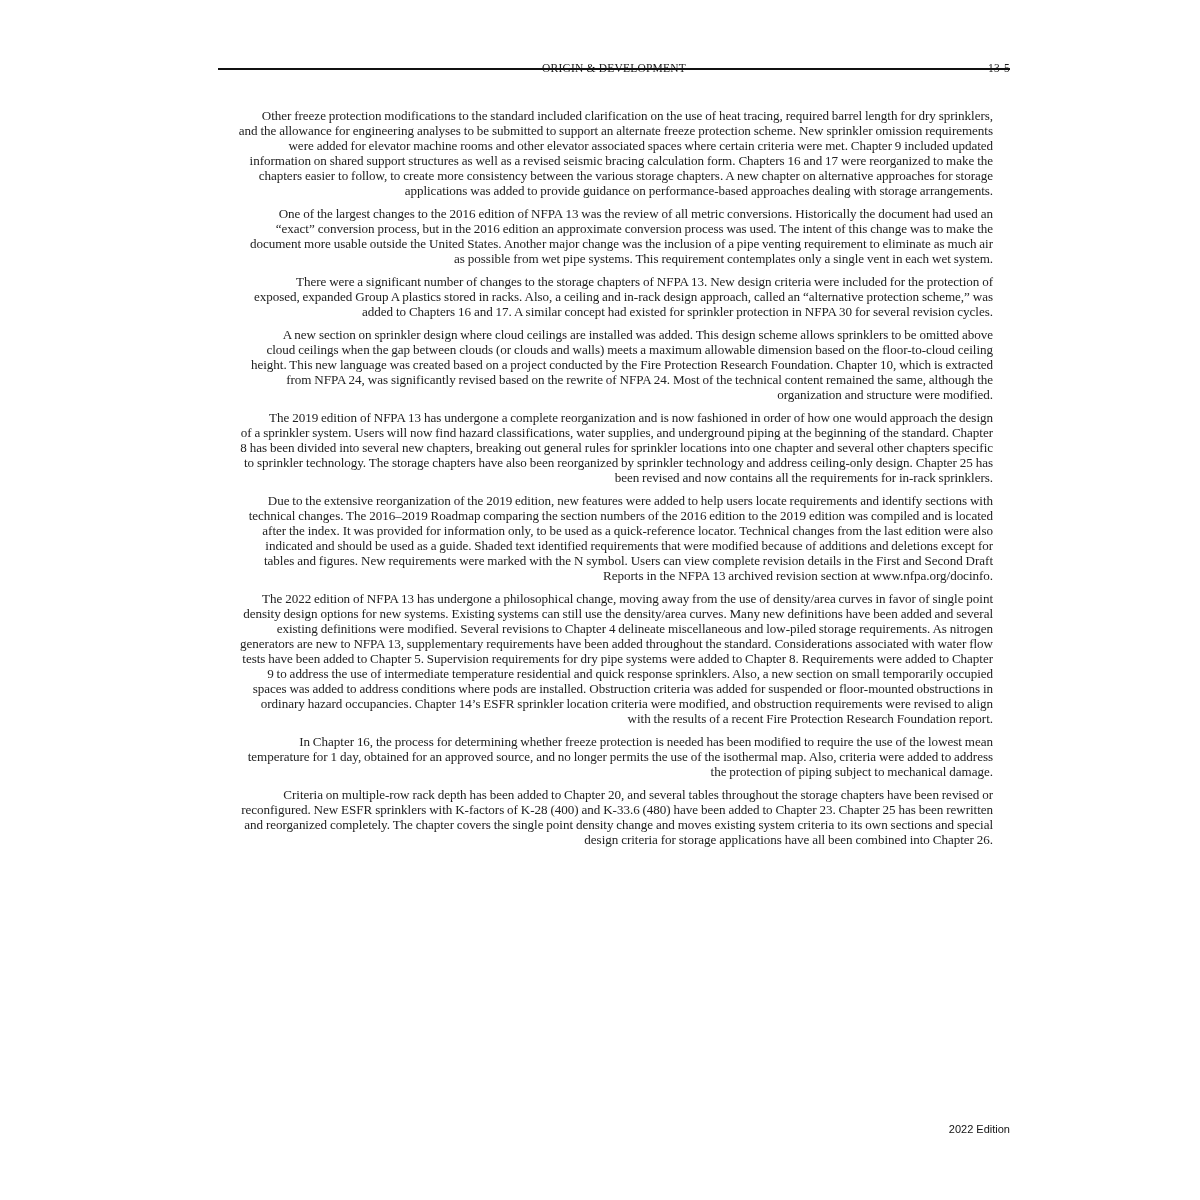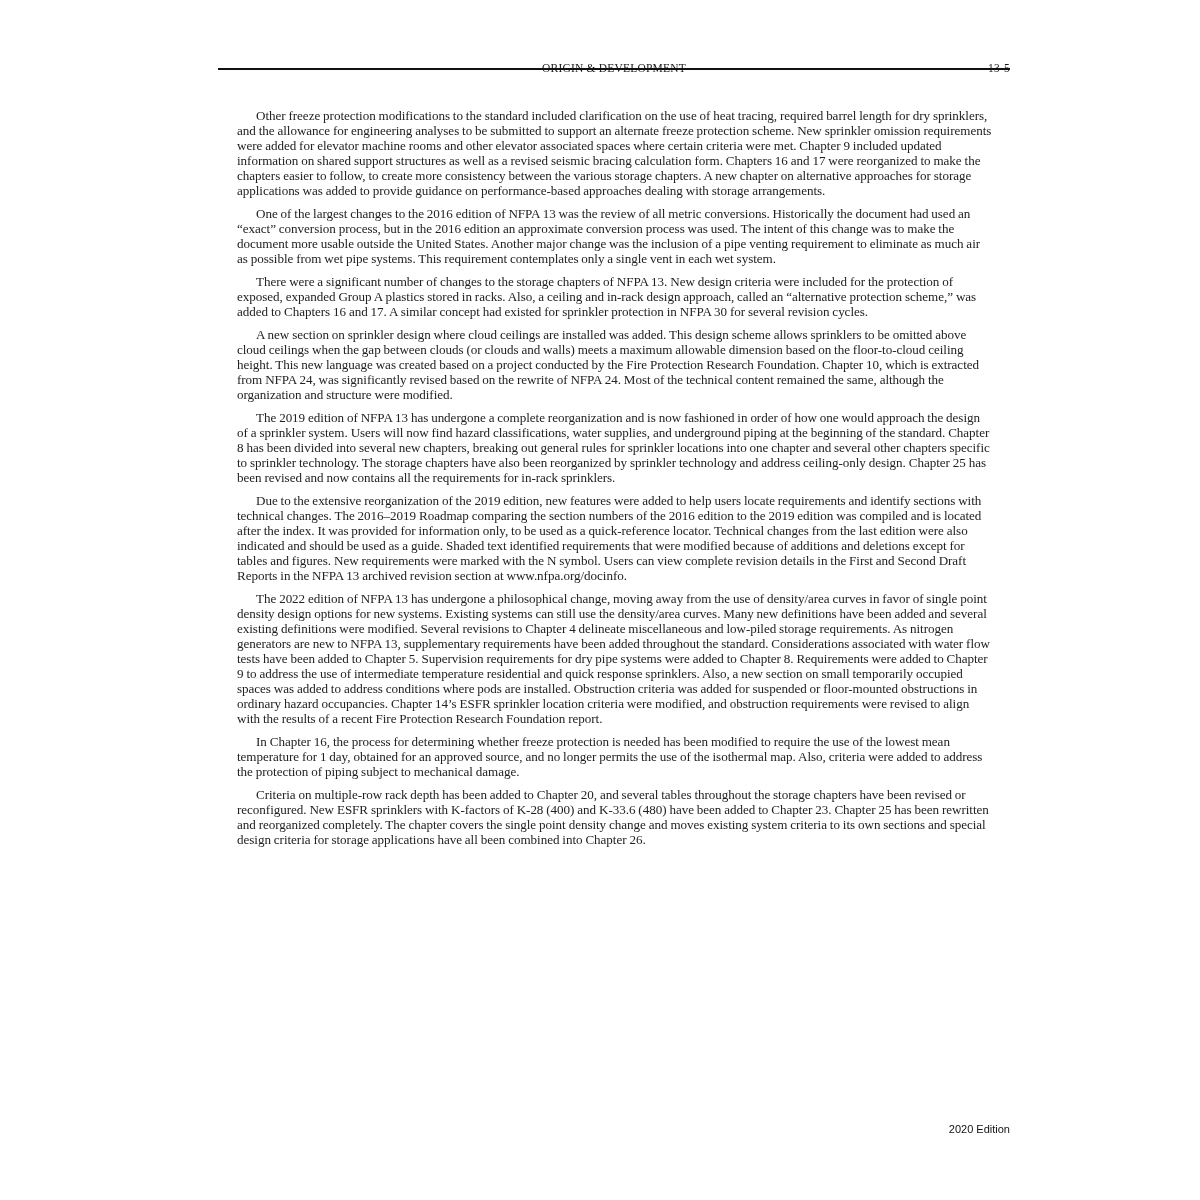--- a/index.html
+++ b/index.html
@@ -59,21 +59,21 @@
       top: 108px;
       width: 756px;
       font-family: "Liberation Serif", "DejaVu Serif", serif;
       font-size: 13.1px;
       line-height: 15px;
       color: #222222;
     }
     .body-text p {
       margin: 0 0 8px 0;
       text-indent: 19px;
-      text-align: left;
+      text-align: right;
       letter-spacing: -0.05px;
       word-spacing: -0.3px;
     }
     .footer-edition {
       position: absolute;
       right: 190px;
       top: 1123px;
       font-family: "Liberation Sans", "DejaVu Sans", sans-serif;
       font-size: 11px;
       color: #111111;
@@ -95,14 +95,14 @@
     <p>One of the largest changes to the 2016 edition of NFPA 13 was the review of all metric conversions. Historically the document had used an “exact” conversion process, but in the 2016 edition an approximate conversion process was used. The intent of this change was to make the document more usable outside the United States. Another major change was the inclusion of a pipe venting requirement to eliminate as much air as possible from wet pipe systems. This requirement contemplates only a single vent in each wet system.</p>
     <p>There were a significant number of changes to the storage chapters of NFPA 13. New design criteria were included for the protection of exposed, expanded Group A plastics stored in racks. Also, a ceiling and in-rack design approach, called an “alternative protection scheme,” was added to Chapters 16 and 17. A similar concept had existed for sprinkler protection in NFPA 30 for several revision cycles.</p>
     <p>A new section on sprinkler design where cloud ceilings are installed was added. This design scheme allows sprinklers to be omitted above cloud ceilings when the gap between clouds (or clouds and walls) meets a maximum allowable dimension based on the floor-to-cloud ceiling height. This new language was created based on a project conducted by the Fire Protection Research Foundation. Chapter 10, which is extracted from NFPA 24, was significantly revised based on the rewrite of NFPA 24. Most of the technical content remained the same, although the organization and structure were modified.</p>
     <p>The 2019 edition of NFPA 13 has undergone a complete reorganization and is now fashioned in order of how one would approach the design of a sprinkler system. Users will now find hazard classifications, water supplies, and underground piping at the beginning of the standard. Chapter 8 has been divided into several new chapters, breaking out general rules for sprinkler locations into one chapter and several other chapters specific to sprinkler technology. The storage chapters have also been reorganized by sprinkler technology and address ceiling-only design. Chapter 25 has been revised and now contains all the requirements for in-rack sprinklers.</p>
     <p>Due to the extensive reorganization of the 2019 edition, new features were added to help users locate requirements and identify sections with technical changes. The 2016–2019 Roadmap comparing the section numbers of the 2016 edition to the 2019 edition was compiled and is located after the index. It was provided for information only, to be used as a quick-reference locator. Technical changes from the last edition were also indicated and should be used as a guide. Shaded text identified requirements that were modified because of additions and deletions except for tables and figures. New requirements were marked with the N symbol. Users can view complete revision details in the First and Second Draft Reports in the NFPA 13 archived revision section at www.nfpa.org/docinfo.</p>
     <p>The 2022 edition of NFPA 13 has undergone a philosophical change, moving away from the use of density/area curves in favor of single point density design options for new systems. Existing systems can still use the density/area curves. Many new definitions have been added and several existing definitions were modified. Several revisions to Chapter 4 delineate miscellaneous and low-piled storage requirements. As nitrogen generators are new to NFPA 13, supplementary requirements have been added throughout the standard. Considerations associated with water flow tests have been added to Chapter 5. Supervision requirements for dry pipe systems were added to Chapter 8. Requirements were added to Chapter 9 to address the use of intermediate temperature residential and quick response sprinklers. Also, a new section on small temporarily occupied spaces was added to address conditions where pods are installed. Obstruction criteria was added for suspended or floor-mounted obstructions in ordinary hazard occupancies. Chapter 14’s ESFR sprinkler location criteria were modified, and obstruction requirements were revised to align with the results of a recent Fire Protection Research Foundation report.</p>
     <p>In Chapter 16, the process for determining whether freeze protection is needed has been modified to require the use of the lowest mean temperature for 1 day, obtained for an approved source, and no longer permits the use of the isothermal map. Also, criteria were added to address the protection of piping subject to mechanical damage.</p>
     <p>Criteria on multiple-row rack depth has been added to Chapter 20, and several tables throughout the storage chapters have been revised or reconfigured. New ESFR sprinklers with K-factors of K-28 (400) and K-33.6 (480) have been added to Chapter 23. Chapter 25 has been rewritten and reorganized completely. The chapter covers the single point density change and moves existing system criteria to its own sections and special design criteria for storage applications have all been combined into Chapter 26.</p>
   </div>
 
-  <div class="footer-edition">2020 Edition</div>
+  <div class="footer-edition">2022 Edition</div>
 </div>
 
 </body></html>

